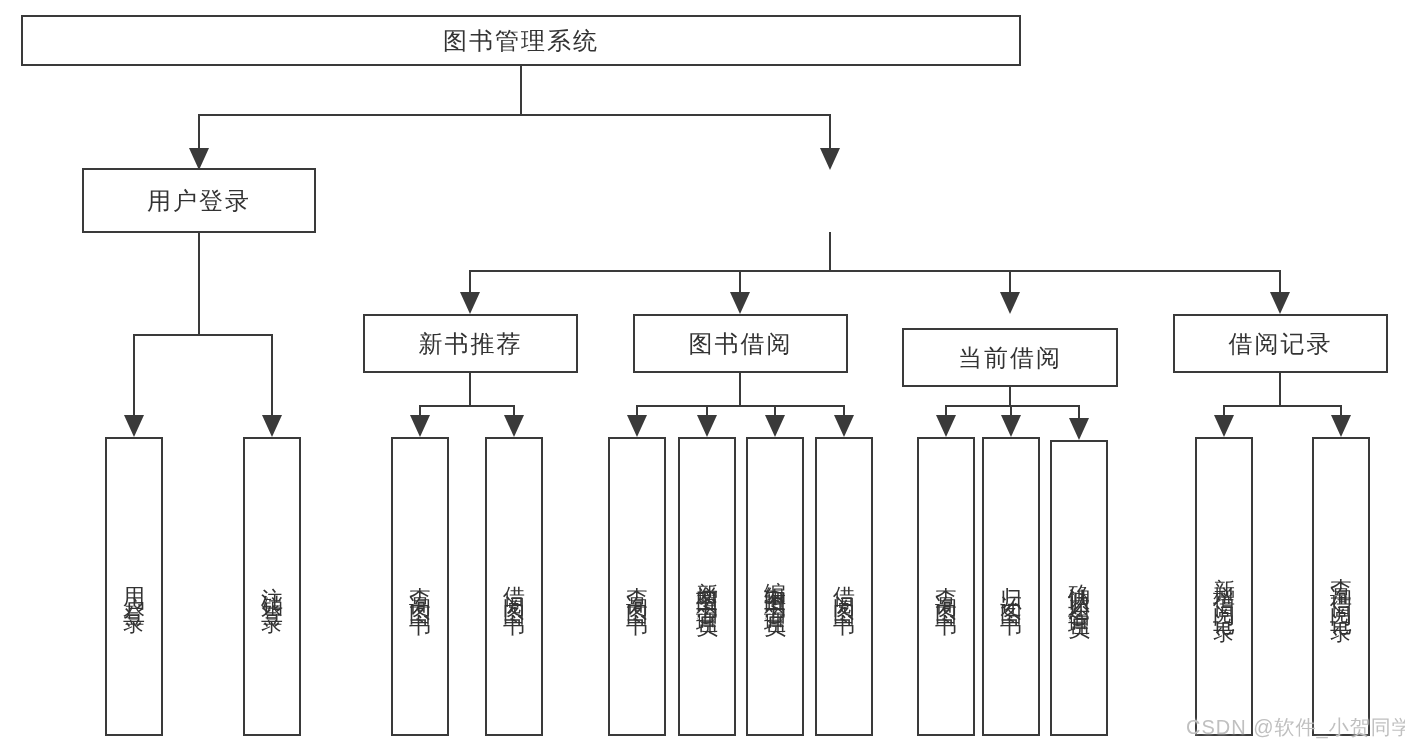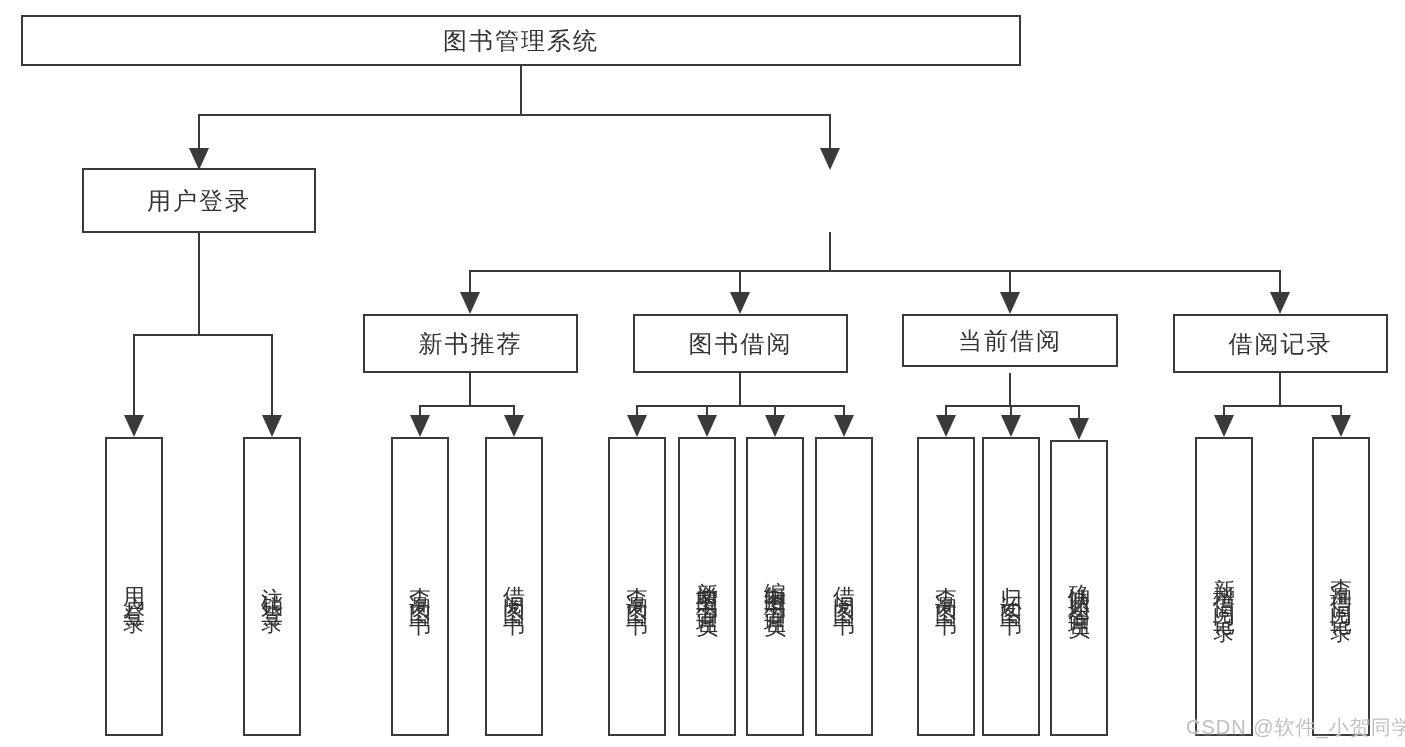--- a/index.html
+++ b/index.html
@@ -117,21 +117,21 @@
   <div class="ar" style="left:1214px;top:415px"></div>
   <div class="vl" style="left:1340px;top:405px;height:12px"></div>
   <div class="ar" style="left:1331px;top:415px"></div>
 
   <div class="box" style="left:21px;top:15px;width:1000px;height:51px">图书管理系统</div>
 
   <div class="box" style="left:82px;top:168px;width:234px;height:65px">用户登录</div>
 
   <div class="box" style="left:363px;top:314px;width:215px;height:59px">新书推荐</div>
   <div class="box" style="left:633px;top:314px;width:215px;height:59px">图书借阅</div>
-  <div class="box" style="left:902px;top:314px;width:216px;height:53px">当前借阅</div>
+  <div class="box" style="left:902px;top:328px;width:216px;height:59px">当前借阅</div>
   <div class="box" style="left:1173px;top:314px;width:215px;height:59px">借阅记录</div>
 
   <div class="vbox" style="left:105px">用户登录</div>
   <div class="vbox" style="left:243px">注销登录</div>
 
   <div class="vbox" style="left:391px">查询图书</div>
   <div class="vbox" style="left:485px">借阅图书</div>
 
   <div class="vbox" style="left:608px">查询图书</div>
   <div class="vbox long" style="left:678px">新增图书（管理员）</div>

